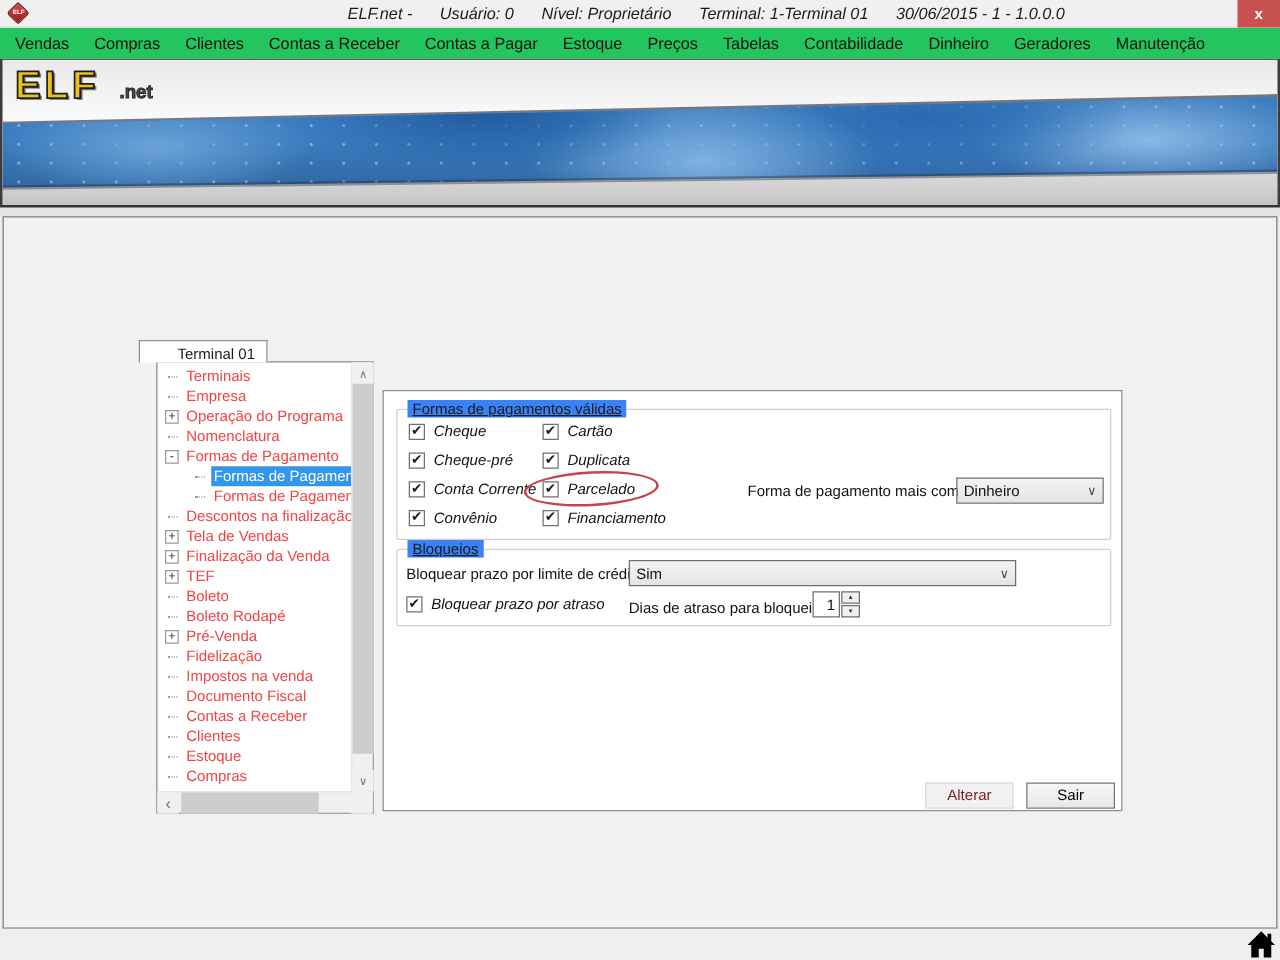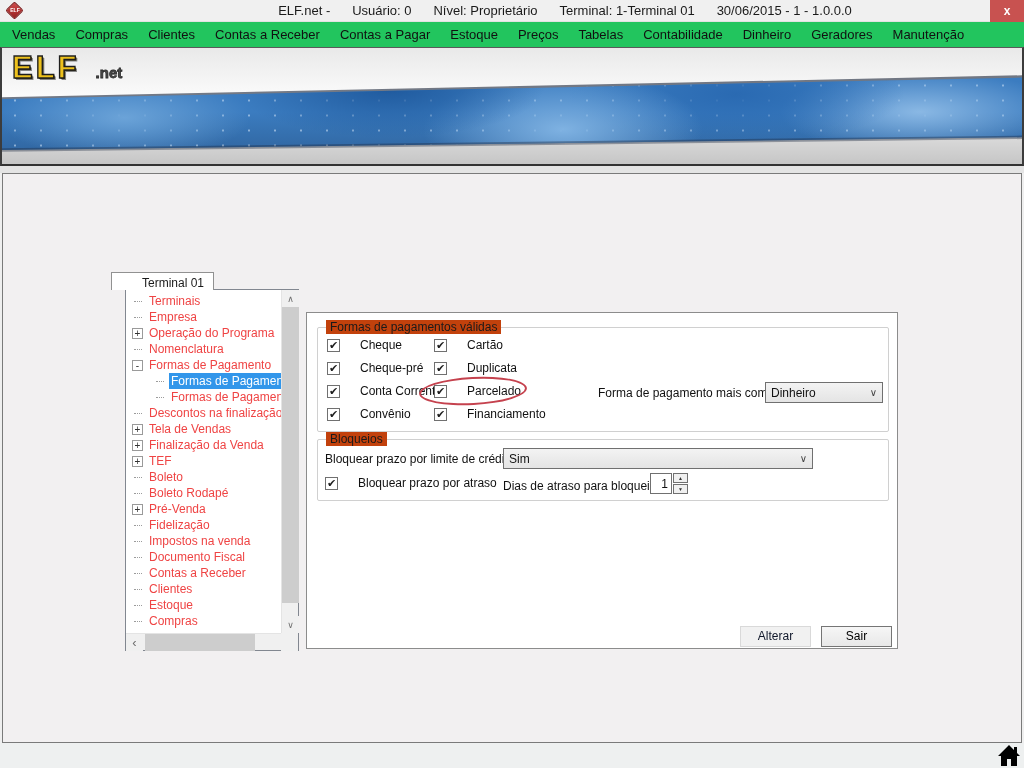--- a/index.html
+++ b/index.html
@@ -10,21 +10,21 @@
   .titlebar { position:relative; height:22px; background:#f0f0f0;
     border-bottom:1px solid #e2e2e2; }
   .app-icon-wrap { position:absolute; left:7px; top:3px; width:16px; height:16px; }
   .app-icon { position:absolute; left:1px; top:1px; width:13px; height:13px;
     transform:rotate(45deg); background:linear-gradient(135deg,#d14b4b,#941f1f);
     border:1px solid #791818; border-radius:2px; }
   .app-icon-txt { position:absolute; left:0; top:4px; width:16px; text-align:center;
     font-size:5px; font-weight:bold; color:#fff; letter-spacing:0; }
   .title-wrap { position:absolute; left:0; right:0; top:3px; display:flex;
     justify-content:center; padding-left:106px; white-space:nowrap; }
-  .title-seg { font-size:13px; color:#1a1a1a; margin:0 11px; }
+  .title-seg { font-size:13px; color:#1a1a1a; margin:0 11px;font-style:italic; }
   .close-btn { position:absolute; right:0; top:0; width:34px; height:22px;
     background:#c85250; color:#fff; font-size:12px; font-weight:bold;
     display:flex; align-items:center; justify-content:center; cursor:default; }
 
   
   .menubar { height:25px; background:#22c55e; display:flex; align-items:center;
     padding-left:2px; }
   .menu-item { font-size:13px; color:#111; padding:0 10px; line-height:25px; }
 
   
@@ -100,30 +100,30 @@
     background:#cdcdcd; }
   .sb-corner { position:absolute; right:0; bottom:0; width:17px; height:17px;
     background:#f0f0f0; }
 
   
   .page-box { position:absolute; left:303px; top:138px; width:592px; height:337px;
     background:#fff; border:1px solid #8c8c8c; z-index:2; }
   .groupbox { position:absolute; border:1px solid #d0d0d0; border-radius:2px; }
   .group1 { left:10px; top:14px; width:572px; height:105px; }
   .group2 { left:10px; top:126px; width:572px; height:62px;text-align:right; }
-  .group-label { position:absolute; top:-8px; left:8px; background:#c2410c;
-    padding:0 4px; font-size:12px; color:#1a1a1a; }
+  .group-label { position:absolute; top:-8px; left:8px; background:#3b82f6;
+    padding:0 4px; font-size:12px; color:#1a1a1a;text-decoration:underline; }
 
   .cb-col { position:absolute; display:flex; flex-direction:column; gap:9px; }
   .col1 { left:20px; top:25px; }
   .col2 { left:127px; top:25px; }
   .cb-item { display:flex; align-items:center; height:14px; white-space:nowrap; }
   .cb { width:13px; height:13px; border:1px solid #707070; background:#fff;
     font-size:11px; line-height:11px; text-align:center; color:#1c1c1c; flex:none; }
-  .cb-lab { font-size:12px; color:#111; margin-left:20px; }
+  .cb-lab { font-size:12px; color:#111; margin-left:7px;font-style:italic; }
 
   .field-label { position:absolute; font-size:12px; color:#111; white-space:nowrap; }
 
   .dd { position:absolute; height:21px; border:1px solid #707070;
     background:linear-gradient(#f3f3f3,#e4e4e4); display:flex; align-items:center;
     font-size:12px; color:#111; padding-left:5px; }
   .dd-arrow { margin-left:auto; width:17px; text-align:center; color:#444;
     font-size:10px; }
   .dd-common { left:458px; top:69px; width:118px; }
   .dd-credit { left:196px; top:135px; width:310px; }
@@ -135,21 +135,21 @@
   .spinner { position:absolute; left:343px; top:160px; height:21px; display:flex; }
   .spin-text { width:22px; height:21px; border:1px solid #707070; background:#fff;
     font-size:12px; color:#111; text-align:right; padding:3px 3px 0 0; }
   .spin-btns { display:flex; flex-direction:column; margin-left:1px; }
   .spin-btn { width:15px; height:10px; border:1px solid #707070; background:#f0f0f0;
     font-size:5px; color:#333; text-align:center; line-height:8px; }
   .spin-btn + .spin-btn { margin-top:1px; }
 
   .btn { position:absolute; width:71px; height:21px; font-size:12px; text-align:center;
     line-height:19px; top:313px; }
-  .btn-alterar { left:433px; color:#0f172a; background:#f1f1f1;
+  .btn-alterar { left:433px; color:#7f1d1d; background:#f1f1f1;
     border:1px solid #d9d9d9; }
   .btn-sair { left:514px; color:#000; background:linear-gradient(#f6f6f6,#e8e8e8);
     border:1px solid #757575; }
 
   
   .bottom-strip { position:relative; height:25px; background:#eef0f0; }
   .home-icon { position:absolute; right:3px; top:0; width:24px; height:24px; }
 </style>
 </head>
 <body>

